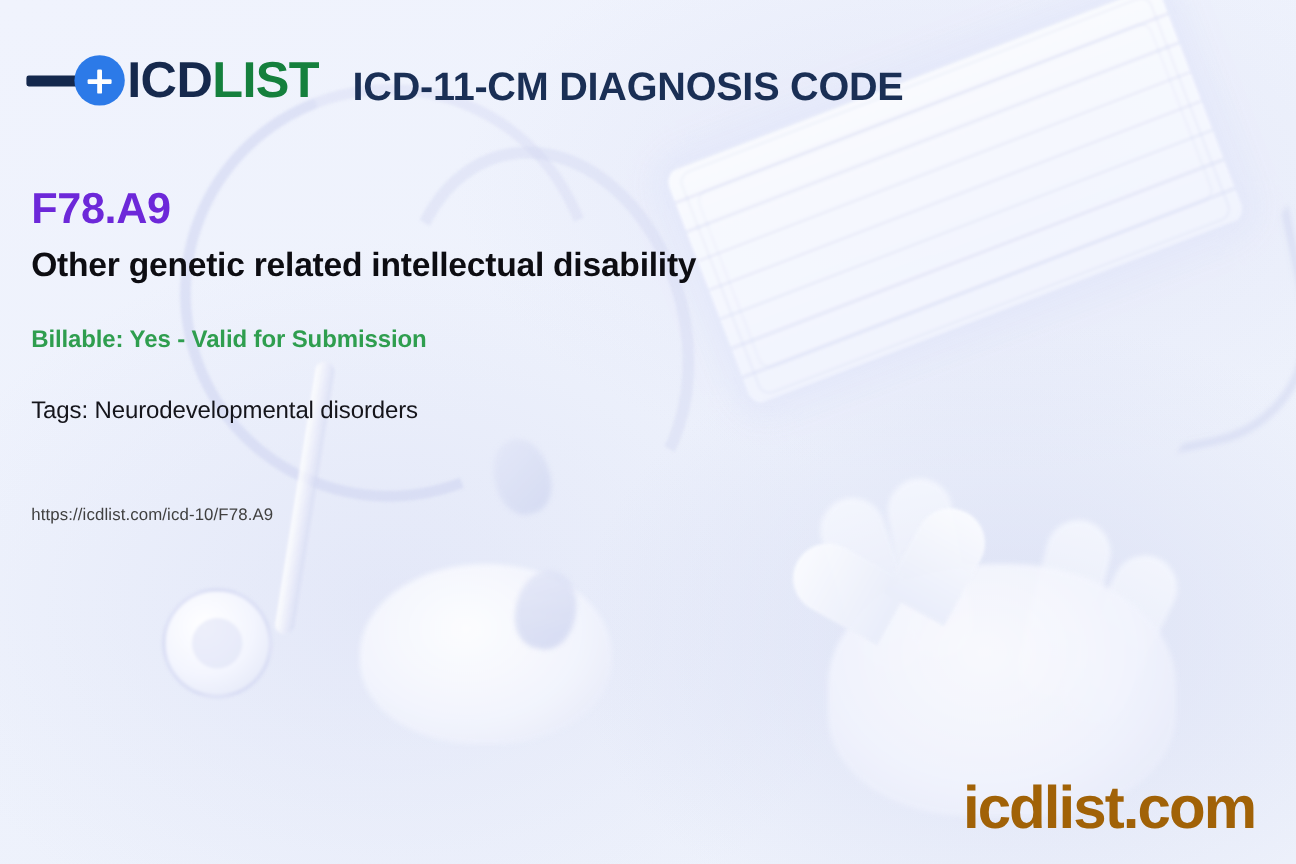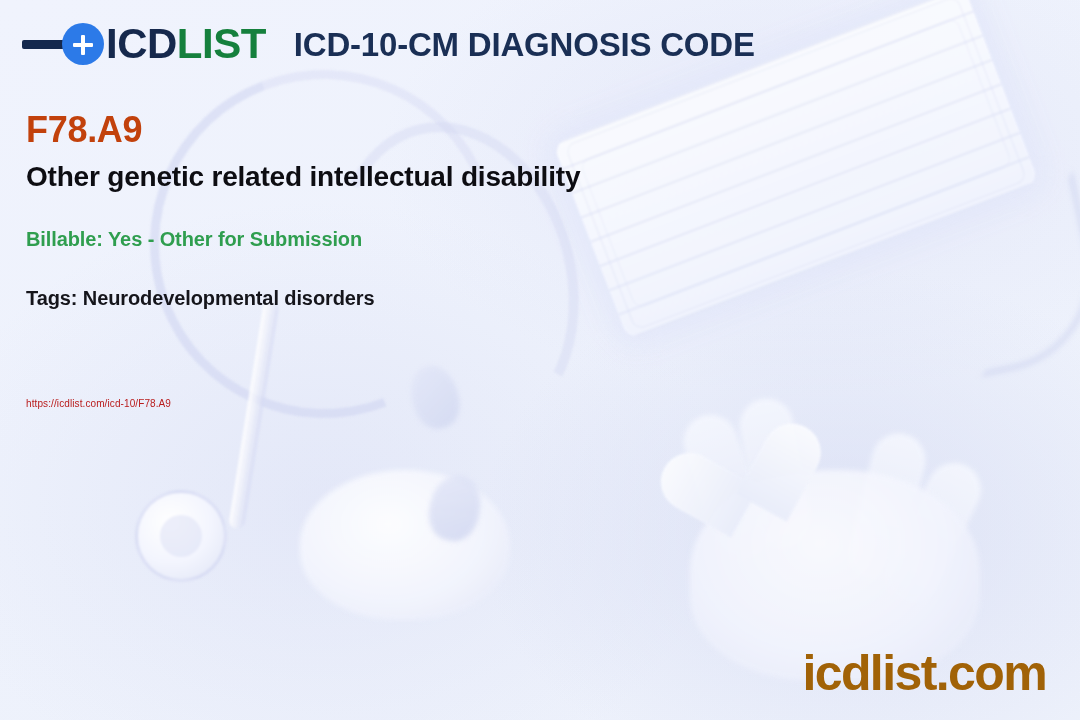--- a/index.html
+++ b/index.html
@@ -193,21 +193,21 @@
   .blur-soft { filter: blur(1.2px); }
   .blur-more { filter: blur(2.4px); }
 
   
   #header {
     position: absolute;
     left: 0; top: 0;
     width: 860px;
     height: 88px;
     display: flex;
-    align-items: center;
+    align-items: flex-end;
   }
   #logo {
     display: flex;
     align-items: center;
     margin-left: 22px;
   }
   #logo-dash {
     width: 48px;
     height: 9px;
     border-radius: 2px;
@@ -257,51 +257,52 @@
   
   #content {
     position: absolute;
     left: 26px;
     top: 108px;
     width: 760px;
   }
   #code {
     font-size: 36px;
     font-weight: bold;
-    color: #c2410c;
+    color: #6d28d9;
     letter-spacing: -0.3px;
     line-height: 1.2;
+    margin-top: 44px;
   }
   #description {
     margin-top: 8px;
     font-size: 28px;
     font-weight: bold;
     color: #0d0d12;
     letter-spacing: -0.2px;
     line-height: 1.25;
   }
   #billable {
     margin-top: 34px;
     font-size: 20px;
     font-weight: bold;
     color: #2f9e4f;
     letter-spacing: -0.1px;
   }
   #tags {
     margin-top: 36px;
     font-size: 20px;
-    font-weight: bold;
+    font-weight: normal;
     color: #15151b;
     letter-spacing: -0.1px;
   }
   #url {
-    margin-top: 88px;
-    font-size: 10px;
+    margin-top: 66px;
+    font-size: 14px;
     font-weight: normal;
-    color: #b91c1c;
+    color: #404040;
     letter-spacing: 0.1px;
   }
 
   
   #watermark {
     position: absolute;
     right: 34px;
     bottom: 22px;
     font-size: 50px;
     font-weight: bold;
@@ -337,26 +338,26 @@
   <div id="header">
     <div id="logo">
       <div id="logo-dash"></div>
       <div id="logo-plus">
         <span class="bar-h"></span>
         <span class="bar-v"></span>
       </div>
       <span class="logo-icd">ICD</span>
       <span class="logo-list">LIST</span>
     </div>
-    <div id="header-title">ICD-10-CM DIAGNOSIS CODE</div>
+    <div id="header-title">ICD-11-CM DIAGNOSIS CODE</div>
   </div>
 
   <div id="content">
     <div id="code">F78.A9</div>
     <div id="description">Other genetic related intellectual disability</div>
-    <div id="billable">Billable: Yes - Other for Submission</div>
+    <div id="billable">Billable: Yes - Valid for Submission</div>
     <div id="tags">Tags: Neurodevelopmental disorders</div>
     <div id="url">https://icdlist.com/icd-10/F78.A9</div>
   </div>
 
   <div id="watermark">icdlist.com</div>
 
 </div>
 
 </body></html>

